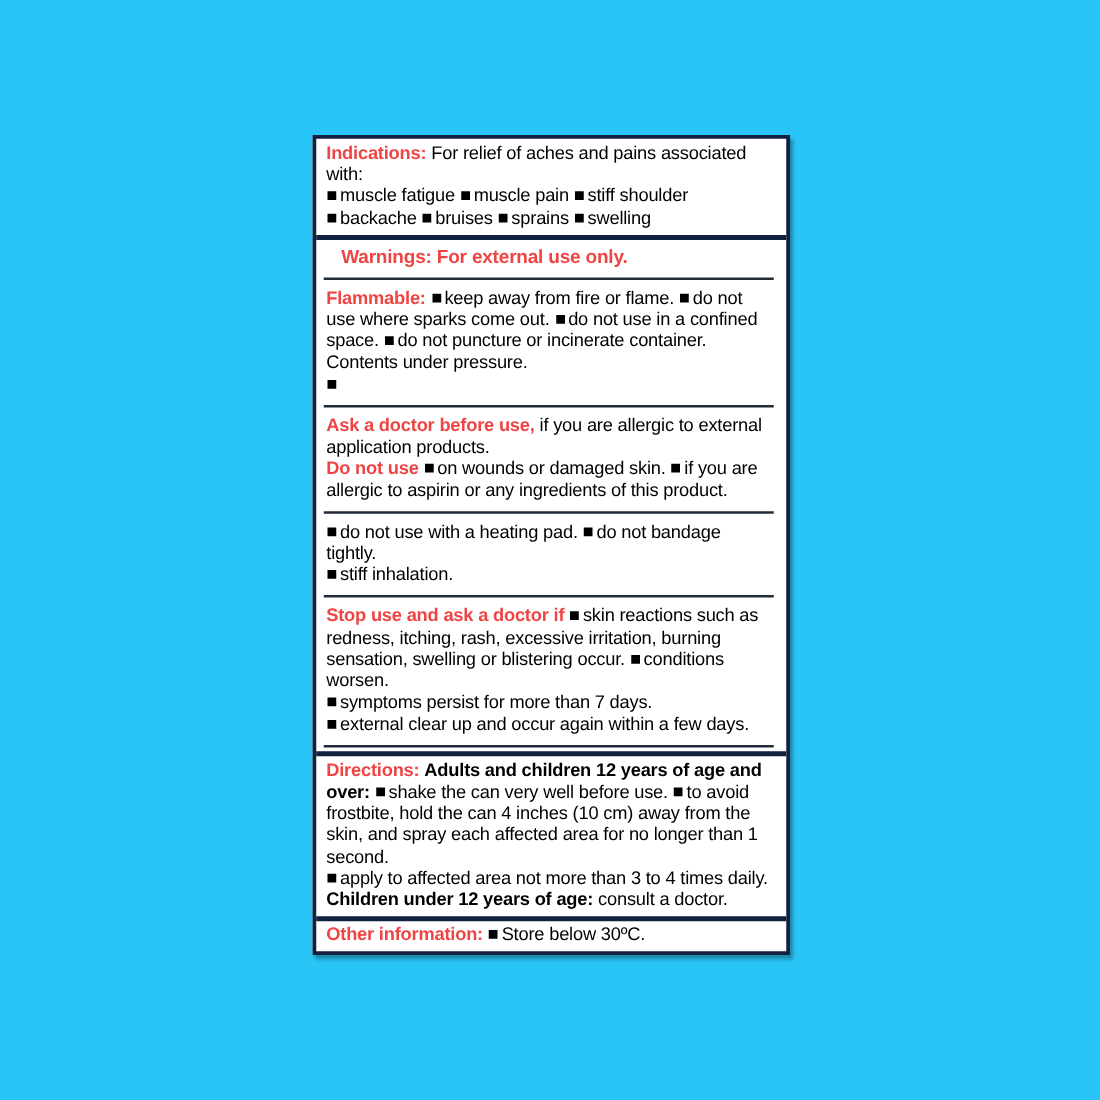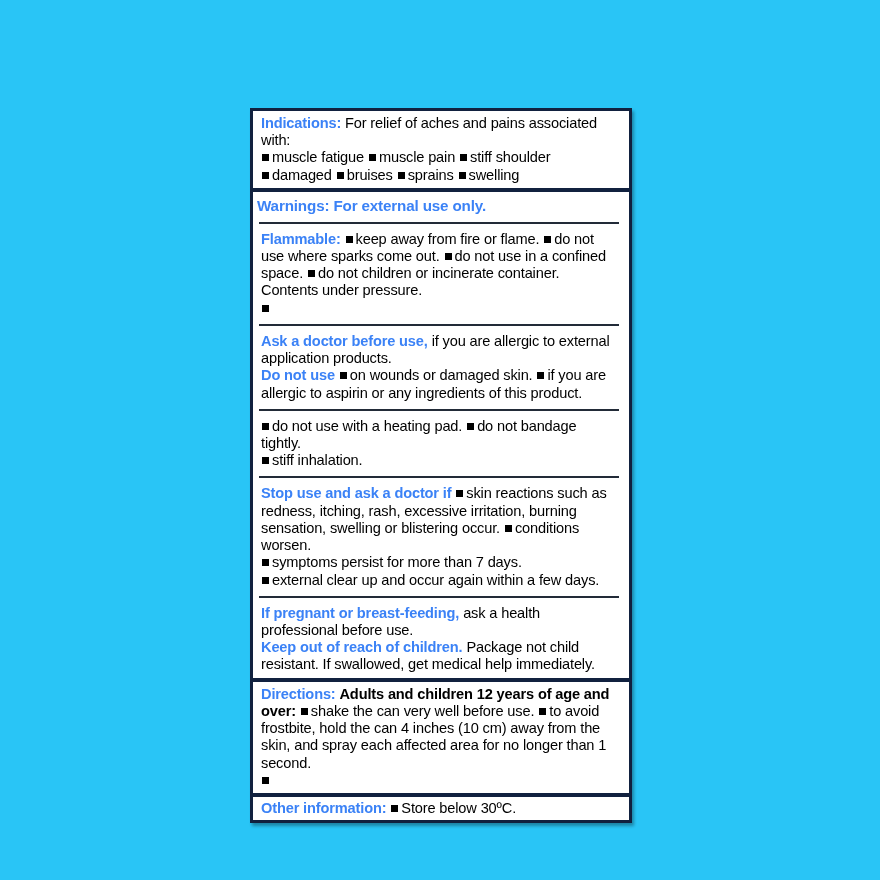--- a/index.html
+++ b/index.html
@@ -50,71 +50,71 @@
     color: #000000;
     letter-spacing: -0.15px;
     -webkit-font-smoothing: antialiased;
   }
 
   .block p {
     margin: 0;
   }
 
   .hd {
-    color: #3b82f6;
+    color: #ef4444;
     font-weight: bold;
   }
 
   .bk {
     color: #000000;
     font-weight: bold;
   }
 
   
   .sq {
     display: inline-block;
     width: 7px;
     height: 7px;
     background: #000000;
     vertical-align: 1px;
     margin: 0 3px 0 1px;
   }
 
   .warn-head {
-    padding: 5px 10px 4px 4px;
+    padding: 5px 10px 4px 20px;
     font-size: 15.2px;
   }
 
   .pad-tight { padding-top: 3px; padding-bottom: 3px; }
 </style>
 </head>
 <body>
 
 <div id="label-panel">
 
   <div class="section">
     <div class="block">
       <p><span class="hd">Indications:</span> <span>For relief of aches and pains associated with:</span></p>
       <p><span class="sq"></span><span>muscle fatigue</span> <span class="sq"></span><span>muscle pain</span> <span class="sq"></span><span>stiff shoulder</span></p>
-      <p><span class="sq"></span><span>damaged</span> <span class="sq"></span><span>bruises</span> <span class="sq"></span><span>sprains</span> <span class="sq"></span><span>swelling</span></p>
+      <p><span class="sq"></span><span>backache</span> <span class="sq"></span><span>bruises</span> <span class="sq"></span><span>sprains</span> <span class="sq"></span><span>swelling</span></p>
     </div>
   </div>
 
   <div class="rule-thick"></div>
 
   <div class="section">
 
     <div class="block warn-head">
       <p><span class="hd">Warnings:</span> <span class="hd">For external use only.</span></p>
     </div>
 
     <div class="rule-thin"></div>
 
     <div class="block">
-      <p><span class="hd">Flammable:</span> <span class="sq"></span><span>keep away from fire or flame.</span> <span class="sq"></span><span>do not use where sparks come out.</span> <span class="sq"></span><span>do not use in a confined space.</span> <span class="sq"></span><span>do not children or incinerate container. Contents under pressure.</span></p>
+      <p><span class="hd">Flammable:</span> <span class="sq"></span><span>keep away from fire or flame.</span> <span class="sq"></span><span>do not use where sparks come out.</span> <span class="sq"></span><span>do not use in a confined space.</span> <span class="sq"></span><span>do not puncture or incinerate container. Contents under pressure.</span></p>
       <p><span class="sq"></span></p>
     </div>
 
     <div class="rule-thin"></div>
 
     <div class="block">
       <p><span class="hd">Ask a doctor before use,</span> <span>if you are allergic to external application products.</span></p>
       <p><span class="hd">Do not use</span> <span class="sq"></span><span>on wounds or damaged skin.</span> <span class="sq"></span><span>if you are allergic to aspirin or any ingredients of this product.</span></p>
     </div>
 
@@ -128,33 +128,30 @@
     <div class="rule-thin"></div>
 
     <div class="block">
       <p><span class="hd">Stop use and ask a doctor if</span> <span class="sq"></span><span>skin reactions such as redness, itching, rash, excessive irritation, burning sensation, swelling or blistering occur.</span> <span class="sq"></span><span>conditions worsen.</span></p>
       <p><span class="sq"></span><span>symptoms persist for more than 7 days.</span></p>
       <p><span class="sq"></span><span>external clear up and occur again within a few days.</span></p>
     </div>
 
     <div class="rule-thin"></div>
 
-    <div class="block">
-      <p><span class="hd">If pregnant or breast-feeding,</span> <span>ask a health professional before use.</span></p>
-      <p><span class="hd">Keep out of reach of children.</span> <span>Package not child resistant. If swallowed, get medical help immediately.</span></p>
-    </div>
 
   </div>
 
   <div class="rule-thick"></div>
 
   <div class="section">
     <div class="block">
       <p><span class="hd">Directions:</span> <span class="bk">Adults and children 12 years of age and over:</span> <span class="sq"></span><span>shake the can very well before use.</span> <span class="sq"></span><span>to avoid frostbite, hold the can 4 inches (10 cm) away from the skin, and spray each affected area for no longer than 1 second.</span></p>
-      <p><span class="sq"></span></p>
+      <p><span class="sq"></span><span>apply to affected area not more than 3 to 4 times daily.</span></p>
+      <p><span class="bk">Children under 12 years of age:</span> <span>consult a doctor.</span></p>
     </div>
   </div>
 
   <div class="rule-thick"></div>
 
   <div class="section">
     <div class="block pad-tight">
       <p><span class="hd">Other information:</span> <span class="sq"></span><span>Store below 30ºC.</span></p>
 
     </div>

